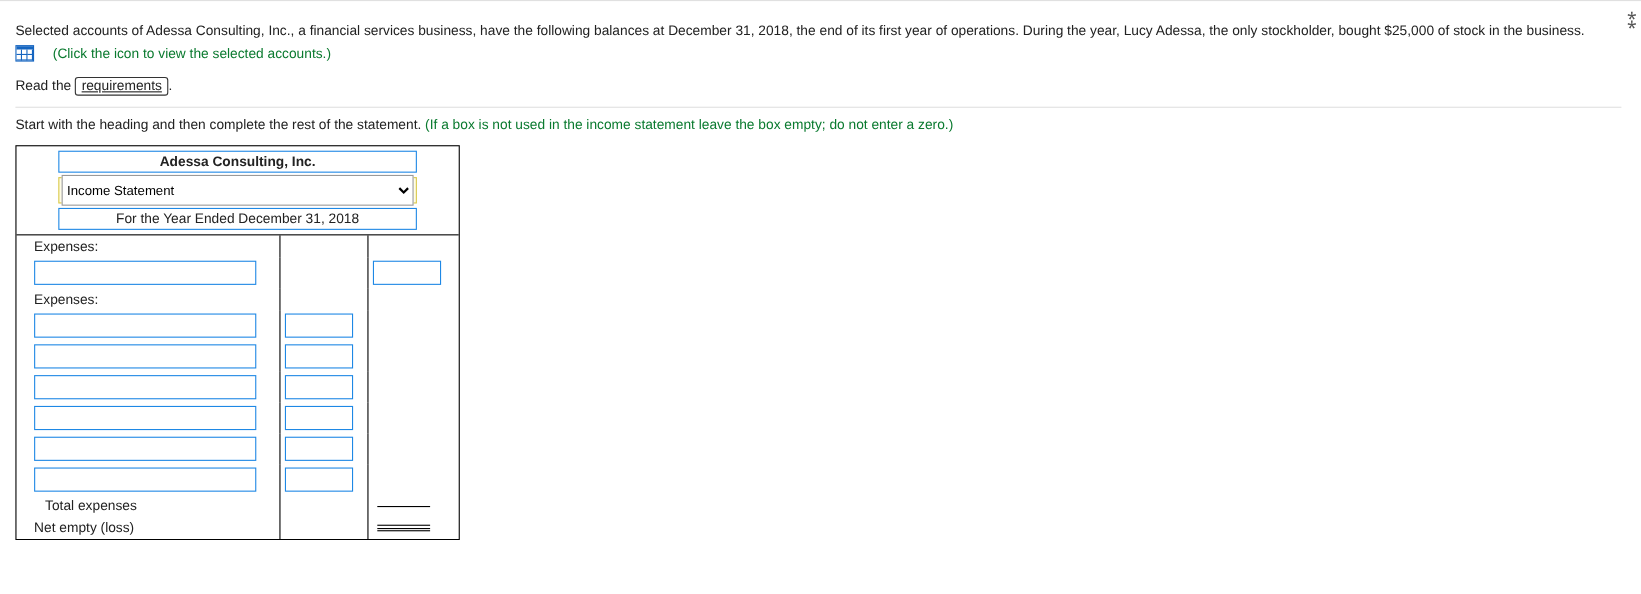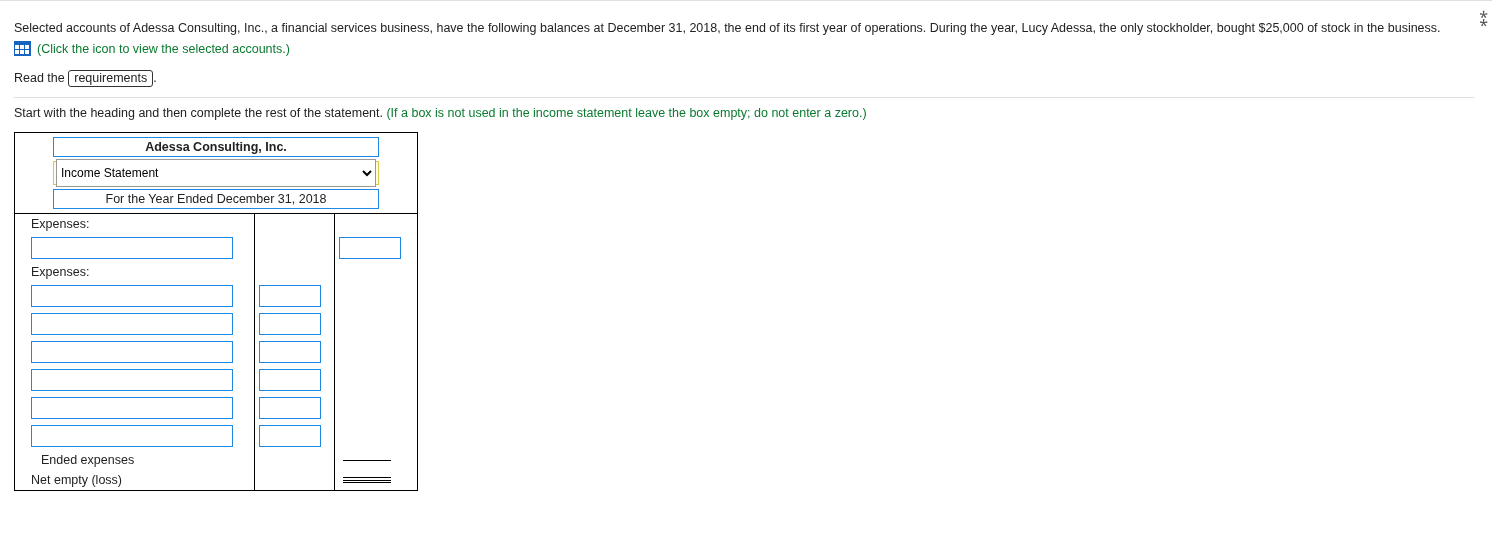--- a/index.html
+++ b/index.html
@@ -1,27 +1,27 @@
 <!DOCTYPE html>
 <html><head>
 <meta charset="utf-8">
 <style>
   body{margin:0;font-family:Arial,Helvetica,sans-serif;font-size:12.5px;color:#222;background:#fff}
   .top-rule{border-top:1px solid #e0e0e0;margin:0}
   .content{padding:8px 18px 0 14px}
   .intro{margin:10px 0 4px 0;line-height:1.45}
   .green{color:#0a7a2f}
-  .icon-row{display:flex;align-items:center;gap:6px;margin:0 0 14px 0}
+  .icon-row{display:flex;align-items:center;gap:17px;margin:0 0 14px 0}
   .data-icon{width:15px;height:13px;border:1px solid #1565c0;display:flex;flex-direction:column}
   .data-icon .hdr{height:3px;background:#1565c0}
   .data-icon .grid{flex:1;display:grid;grid-template-columns:1fr 1fr 1fr;grid-template-rows:1fr 1fr}
   .data-icon .grid div{border-right:1px solid #1565c0;border-bottom:1px solid #1565c0}
   .read-line{margin:4px 0 10px 0}
   .chip{border:1px solid #333;border-radius:3px;padding:0 5px 1px 5px;display:inline-block}
-  .chip span{}
+  .chip span{text-decoration:underline}
   hr.sep{border:none;border-top:1px solid #e0e0e0;margin:6px 0 8px 0}
   .req-title{margin:4px 0 10px 0}
   .req-title b{font-weight:bold}
   .start-line{margin:4px 0 12px 0}
   .stmt{border:1px solid #000;width:402px;border-collapse:collapse}
   .head-cell{border:1px solid #1e88e5;background:#fff;height:18px;display:flex;align-items:center;justify-content:center;font-weight:bold;text-align:center}
   .sel-wrap{display:flex;align-items:center;border:1px solid #d9c84a;background:#fffde7;height:22px;padding:0 2px}
   .sel-wrap select{flex:1;border:1px solid #999;height:28px;font-size:12px;background:#fff}
   .sub-cell{border:1px solid #1e88e5;height:18px;display:flex;align-items:center;justify-content:center;text-align:right}
   .inp{border:1px solid #1e88e5;height:18px;background:#fff}
@@ -141,21 +141,21 @@
       <div></div>
 
       <div class="lbl-cell">
             <input class="inp inp-wide" style="">
           </div>
       <div>
             <input class="inp inp-sm" style="">
           </div>
       <div></div>
 
-      <div class="lbl-cell-indent">Ended expenses</div>
+      <div class="lbl-cell-indent">Total expenses</div>
       <div></div>
       <div>
             <div class="sum-line"></div>
           </div>
 
       <div class="lbl-cell">Net empty (loss)</div>
       <div></div>
       <div>
             <div class="dbl-line"></div>
           </div>

